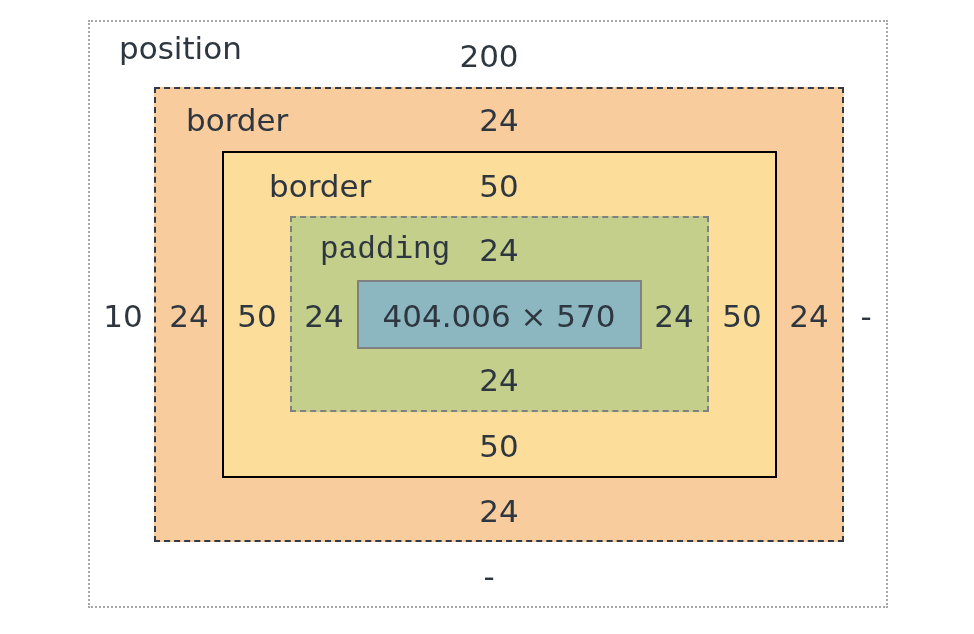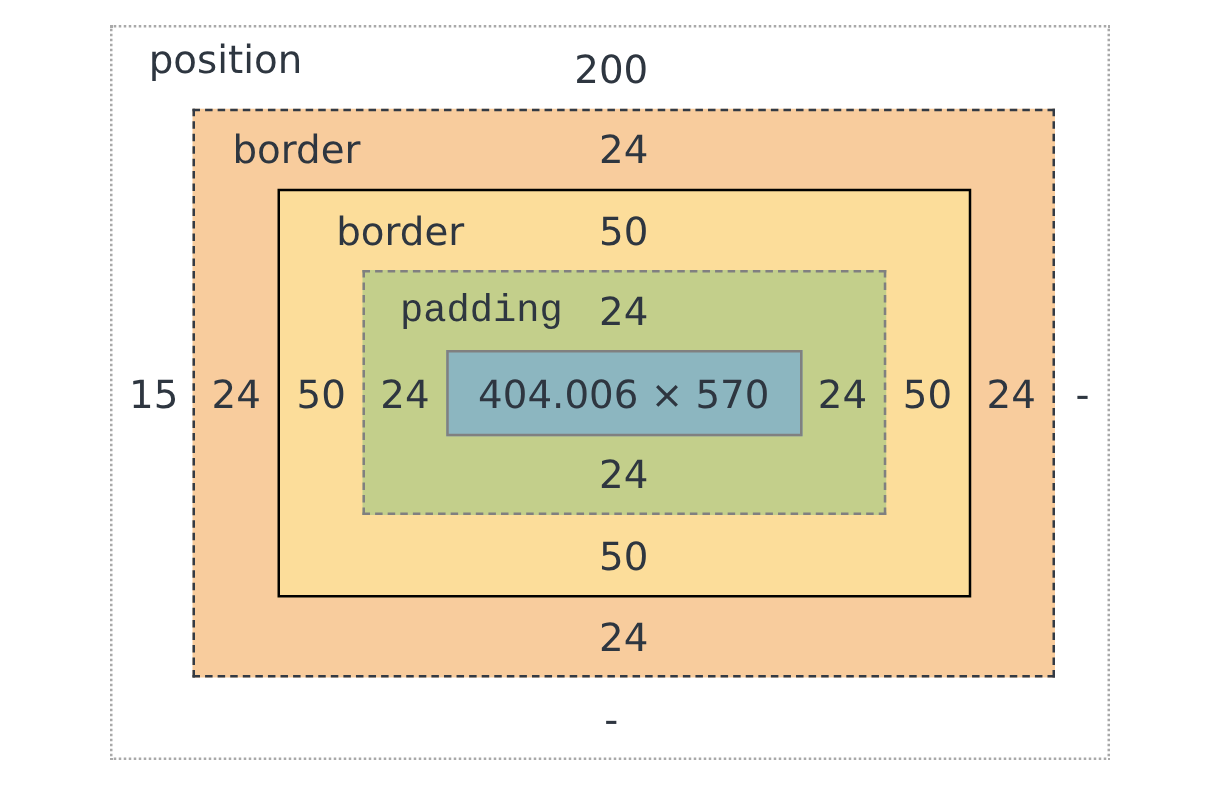--- a/index.html
+++ b/index.html
@@ -18,21 +18,21 @@
 <body>
 
 <div id="position" class="box"></div>
 <div id="margin" class="box"></div>
 <div id="border" class="box"></div>
 <div id="padding" class="box"></div>
 <div id="content" class="box"></div>
 
 <span class="t" style="left:119px;top:30px;">position</span>
 <span class="t c" style="left:489px;top:38px;">200</span>
-<span class="t c" style="left:123px;top:298px;">15</span>
+<span class="t c" style="left:123px;top:298px;">10</span>
 <span class="t c" style="left:866px;top:298px;">-</span>
 <span class="t c" style="left:489px;top:558px;">-</span>
 
 <span class="t" style="left:186px;top:102px;">border</span>
 <span class="t c" style="left:499px;top:102px;">24</span>
 <span class="t c" style="left:189px;top:298px;">24</span>
 <span class="t c" style="left:809px;top:298px;">24</span>
 <span class="t c" style="left:499px;top:493px;">24</span>
 
 <span class="t" style="left:269px;top:168px;">border</span>

